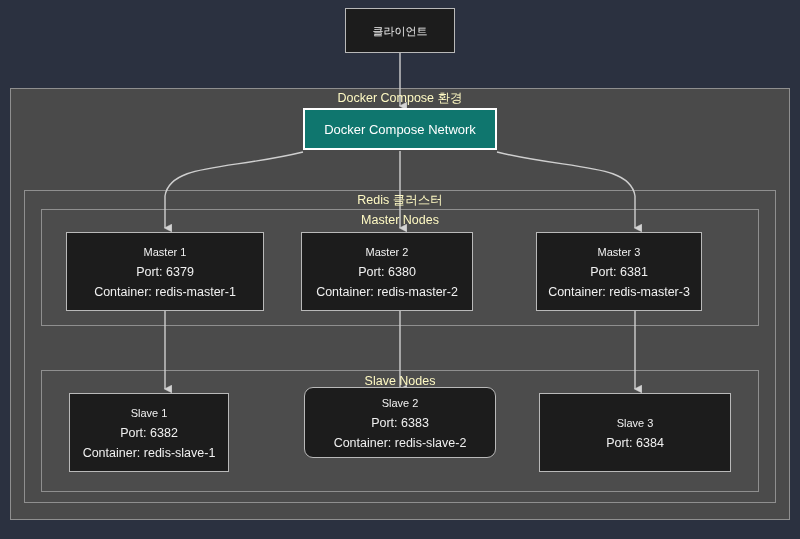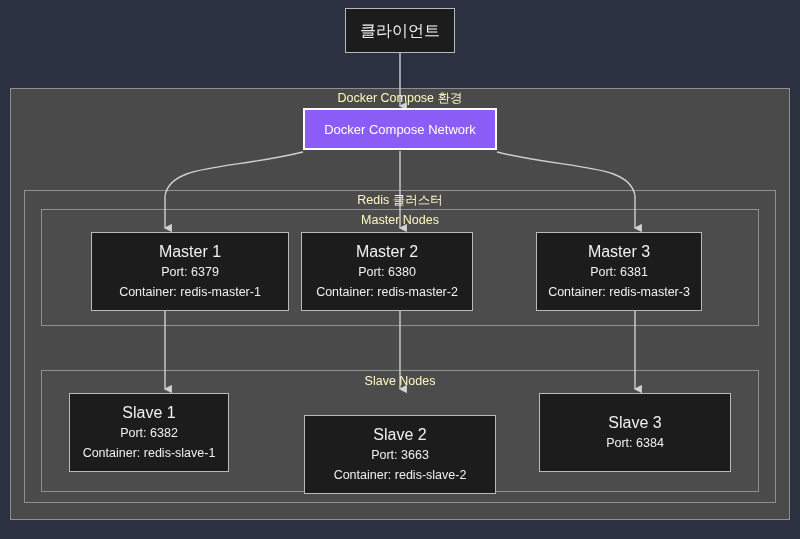--- a/index.html
+++ b/index.html
@@ -45,21 +45,21 @@
     color: #f2f2f2;
     z-index: 6;
   }
   .node-line {
     font-size: 12.5px;
     line-height: 20px;
     white-space: nowrap;
     color: #f0f0f0;
   }
   .node-line.title {
-    font-size: 16px;
+    font-size: 11px;
     text-align: center;
   }
 
   
   #client-box {
     left: 345px;
     top: 8px;
     width: 110px;
     height: 45px;
   }
@@ -120,39 +120,39 @@
   #master-title  { left: 400px; top: 213px; }
   #slave-title   { left: 400px; top: 374px; }
 
   
   #network-box {
     position: absolute;
     left: 303px;
     top: 108px;
     width: 194px;
     height: 42px;
-    background: #8b5cf6;
+    background: #0f766e;
     border: 2px solid #ffffff;
     box-sizing: border-box;
     display: flex;
     align-items: center;
     justify-content: center;
     color: #ffffff;
     font-size: 13px;
     z-index: 8;
   }
 
   
-  #master-1 { left: 66px;  top: 232px; width: 198px; height: 79px; margin-left: 25px; }
+  #master-1 { left: 66px;  top: 232px; width: 198px; height: 79px; }
   #master-2 { left: 301px; top: 232px; width: 172px; height: 79px; }
   #master-3 { left: 536px; top: 232px; width: 166px; height: 79px; }
 
   
   #slave-1 { left: 69px;  top: 393px; width: 160px; height: 79px; }
-  #slave-2 { left: 304px; top: 415px; width: 192px; height: 79px; }
+  #slave-2 { left: 304px; top: 387px; width: 192px; height: 71px; border-radius: 9px; }
   #slave-3 { left: 539px; top: 393px; width: 192px; height: 79px; }
 </style>
 </head>
 <body>
 
 <div id="diagram-root">
 
   <div class="panel" id="docker-panel"></div>
   <div class="panel" id="redis-panel"></div>
   <div class="panel" id="master-panel"></div>
@@ -212,21 +212,21 @@
   </div>
 
   <div class="node-box" id="slave-1">
     <span class="node-line title">Slave 1</span>
     <span class="node-line">Port: 6382</span>
     <span class="node-line">Container: redis-slave-1</span>
   </div>
 
   <div class="node-box" id="slave-2">
     <span class="node-line title">Slave 2</span>
-    <span class="node-line">Port: 3663</span>
+    <span class="node-line">Port: 6383</span>
     <span class="node-line">Container: redis-slave-2</span>
   </div>
 
   <div class="node-box" id="slave-3">
     <span class="node-line title">Slave 3</span>
     <span class="node-line">Port: 6384</span>
   </div>
 
 </div>
 

